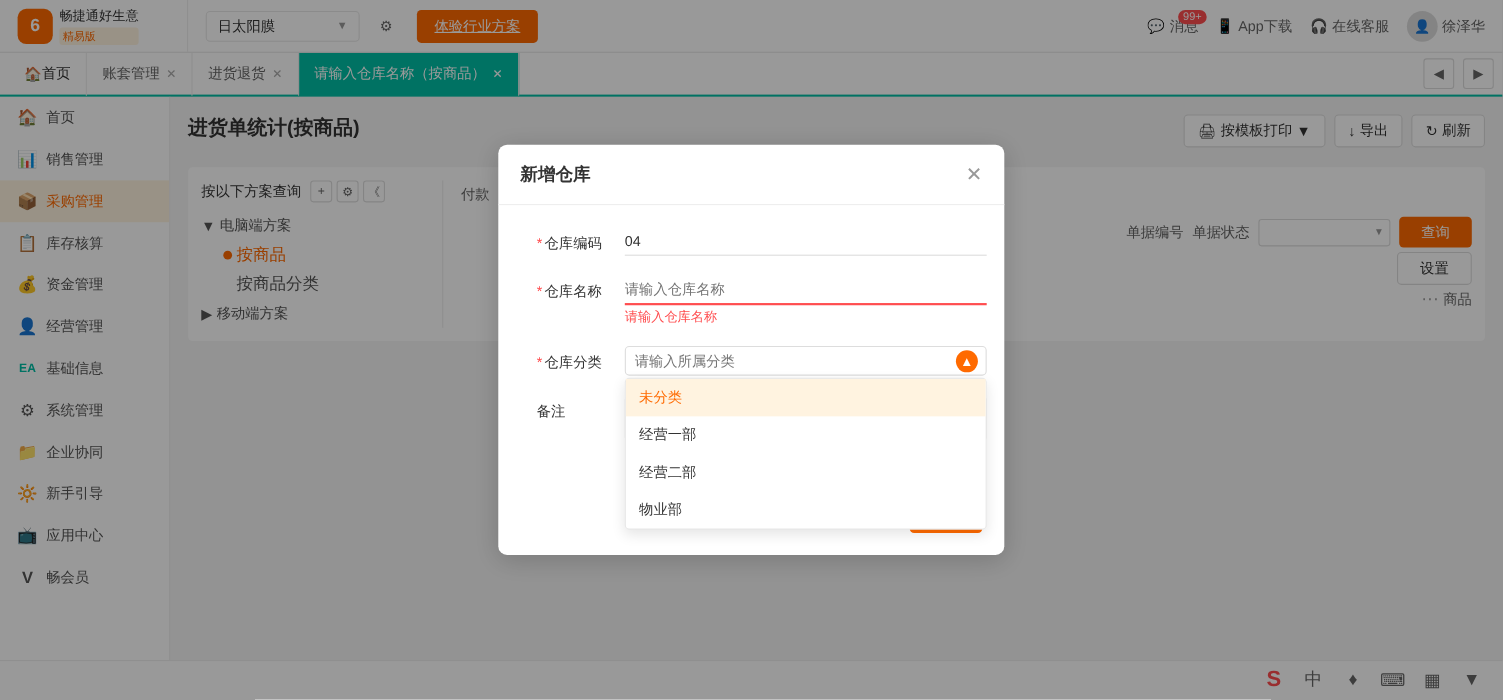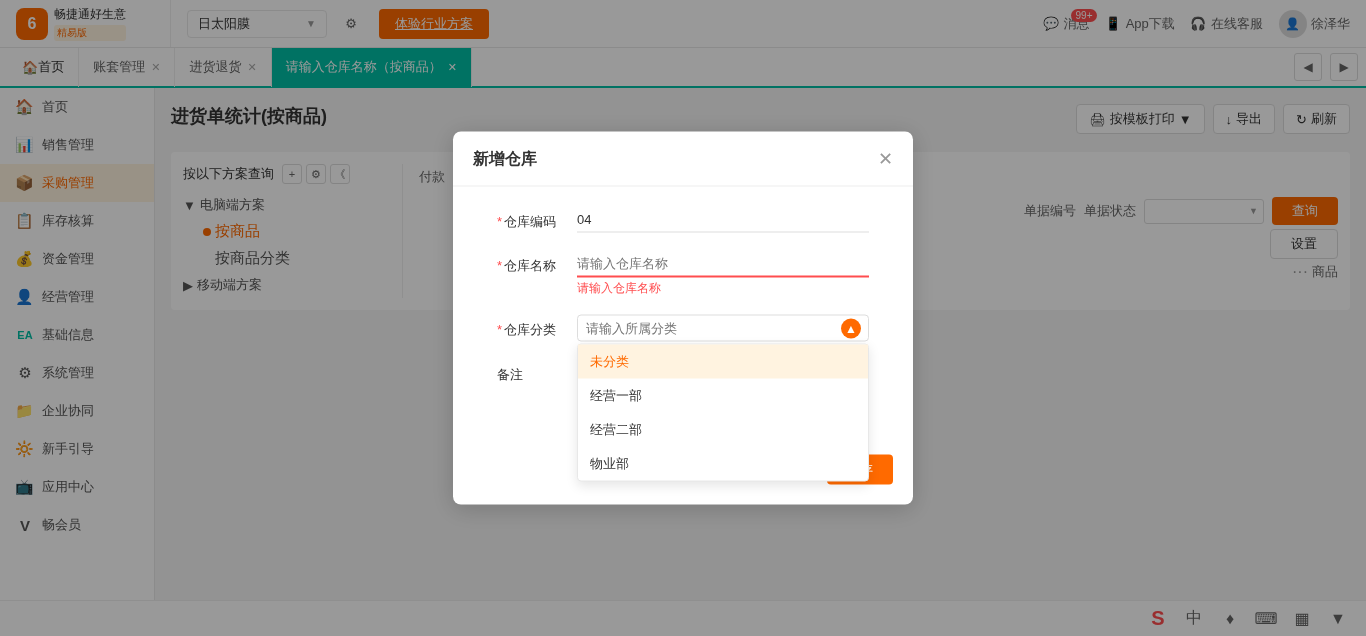--- a/index.html
+++ b/index.html
@@ -101,21 +101,21 @@
       position: fixed; top: 50%; left: 50%; transform: translate(-50%, -50%);
       background: #fff; border-radius: 8px; padding: 0; z-index: 200;
       width: 460px; box-shadow: 0 4px 24px rgba(0,0,0,0.18);
     }
     .modal-header {
       display: flex; align-items: center; justify-content: space-between;
       padding: 16px 20px; border-bottom: 1px solid #eee;
     }
     .modal-title { font-size: 16px; color: #333; font-weight: bold; }
     .modal-close { cursor: pointer; color: #999; font-size: 18px; }
-    .modal-body { padding: 20px 44px; }
+    .modal-body { padding: 20px 16px; margin-left: 19px; }
     .form-row { display: flex; align-items: flex-start; margin-bottom: 18px; }
     .form-label { width: 80px; font-size: 13px; color: #333; padding-top: 6px; flex-shrink: 0; }
     .form-label .required { color: #ff4d4f; margin-right: 2px; }
     .form-control { flex: 1; }
     .form-input {
       width: 100%; border: none; border-bottom: 1px solid #ddd; padding: 5px 0;
       font-size: 13px; outline: none; color: #333;
     }
     .form-input.error { border-bottom: 2px solid #ff4d4f; }
     .error-msg { color: #ff4d4f; font-size: 12px; margin-top: 2px; }

